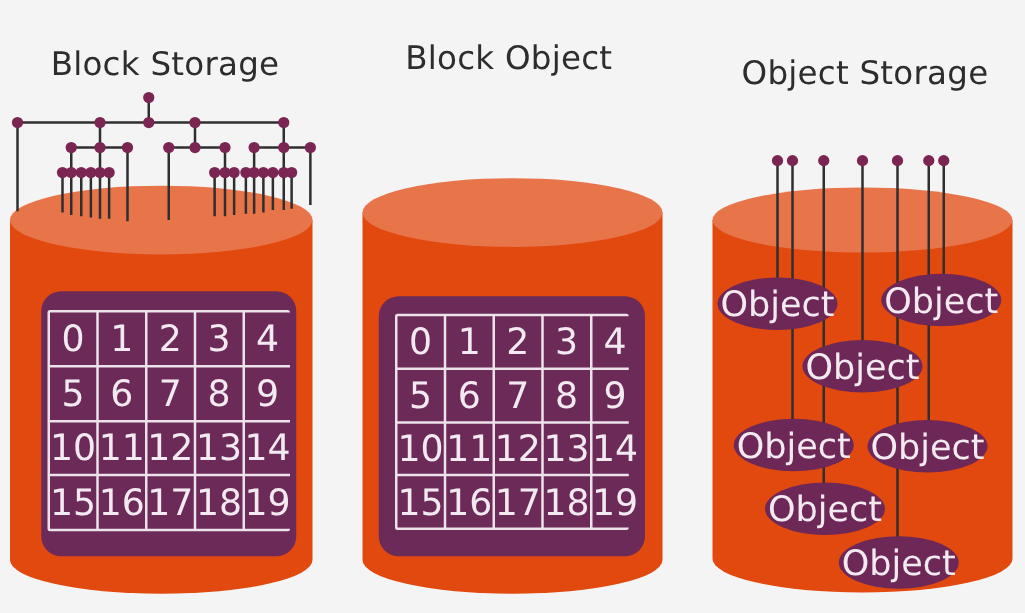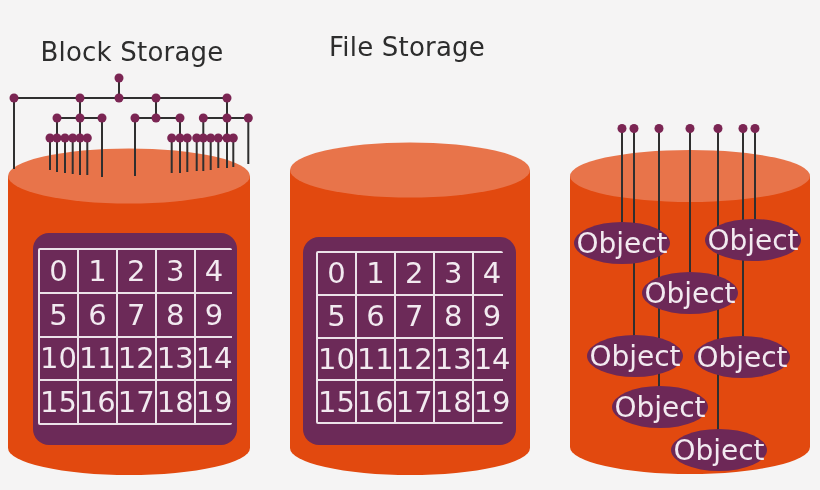--- a/index.html
+++ b/index.html
@@ -116,21 +116,22 @@
         <circle cx="634" cy="128.5" r="4.5"></circle>
       <circle cx="659" cy="128.5" r="4.5"></circle>
         <circle cx="690" cy="128.5" r="4.5"></circle>
       <circle cx="718" cy="128.5" r="4.5"></circle>
         <circle cx="743" cy="128.5" r="4.5"></circle>
       <circle cx="755" cy="128.5" r="4.5"></circle>
     </g>
   </svg>
 
   <div class="title file">Block Storage</div>
-  <div class="title block">File Storage</div>
+  <div class="title block">Block Object</div>
+  <div class="title object">Object Storage</div>
 
   <div class="panel file">
     <div class="grid">
       <div class="cell">0</div>
       <div class="cell">1</div>
       <div class="cell">2</div>
       <div class="cell">3</div>
       <div class="cell">4</div>
       <div class="cell">5</div>
       <div class="cell">6</div>

